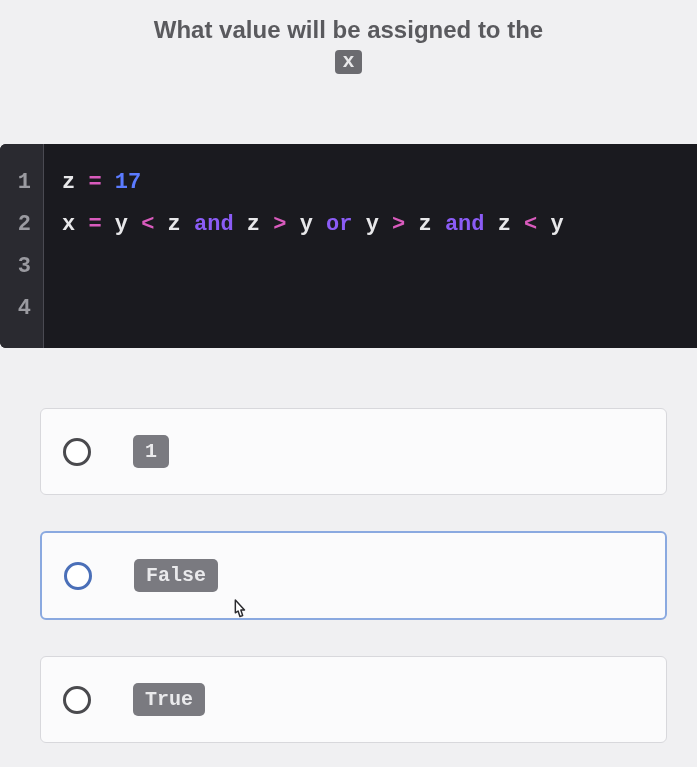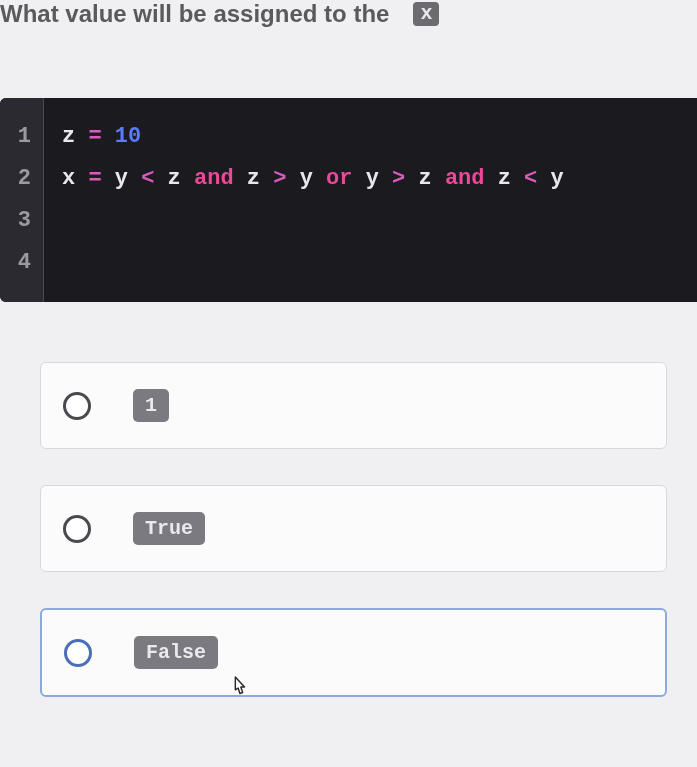--- a/index.html
+++ b/index.html
@@ -4,28 +4,29 @@
   <style>
     * { margin: 0; padding: 0; box-sizing: border-box; }
     body {
       width: 697px;
       height: 767px;
       background: #f0f0f2;
       font-family: Arial, Helvetica, sans-serif;
       overflow: hidden;
     }
     .question {
-      padding: 0 0 0 0;
+      padding: 16px 0 0 0;
       font-size: 24px;
       font-weight: bold;
       color: #5a5a5e;
       display: flex;
       align-items: center;
-      gap: 24px;
+      gap: 6px;
       flex-wrap: wrap;
+      flex-direction: column;
     }
     .var-badge {
       display: inline-flex;
       align-items: center;
       justify-content: center;
       background: #6b6b70;
       color: #e8e8ea;
       border-radius: 4px;
       padding: 2px 7px;
       font-family: "Courier New", monospace;
@@ -56,21 +57,21 @@
     .gutter div { line-height: 42px; }
     .code-lines {
       padding: 18px 18px;
       flex: 1;
       white-space: nowrap;
     }
     .code-lines .line { line-height: 42px; color: #e8e8ea; }
     .tk-var { color: #e8e8ea; }
     .tk-op { color: #d95bbd; }
     .tk-num { color: #5b7bff; }
-    .tk-kw { color: #ec4899; }
+    .tk-kw { color: #8b5cf6; }
 
     .options {
       margin-top: 60px;
       padding: 0 30px 0 40px;
     }
     .option {
       background: #fbfbfc;
       border: 1px solid #d8d8dc;
       border-radius: 6px;
       padding: 26px 22px;
@@ -125,35 +126,35 @@
 </div>
 
 <div class="code-block">
   <div class="gutter" id="gutter">
       <div>1</div>
       <div>2</div>
       <div>3</div>
       <div>4</div>
     </div>
   <div class="code-lines" id="codelines">
-      <div class="line"><span class="tk-var">z </span><span class="tk-op">=</span><span class="tk-num"> 10</span></div>
+      <div class="line"><span class="tk-var">z </span><span class="tk-op">=</span><span class="tk-num"> 17</span></div>
       <div class="line"><span class="tk-var">x </span><span class="tk-op">=</span><span class="tk-var"> y </span><span class="tk-op">&lt;</span><span class="tk-var"> z </span><span class="tk-kw">and</span><span class="tk-var"> z </span><span class="tk-op">&gt;</span><span class="tk-var"> y </span><span class="tk-kw">or</span><span class="tk-var"> y </span><span class="tk-op">&gt;</span><span class="tk-var"> z </span><span class="tk-kw">and</span><span class="tk-var"> z </span><span class="tk-op">&lt;</span><span class="tk-var"> y</span></div>
       <div class="line">&nbsp;</div>
     </div>
 </div>
 
 <div class="options" id="options">
     <div class="option">
       <div class="radio"></div>
       <span class="answer-badge">1</span>
     </div>
-    <div class="option">
-      <div class="radio"></div>
-      <span class="answer-badge">True</span>
-    </div>
     <div class="option selected">
       <div class="radio"></div>
       <span class="answer-badge">False</span>
       <svg class="cursor" viewBox="0 0 24 28">
         <path d="M8 2 L8 16 L11 14 L13 20 L16 19 L14 13 L18 13 Z" fill="#ffffff" stroke="#2a2a2e" stroke-width="1.6" stroke-linejoin="round"></path>
       </svg>
     </div>
+    <div class="option">
+      <div class="radio"></div>
+      <span class="answer-badge">True</span>
+    </div>
   </div>
 
 </body></html>

